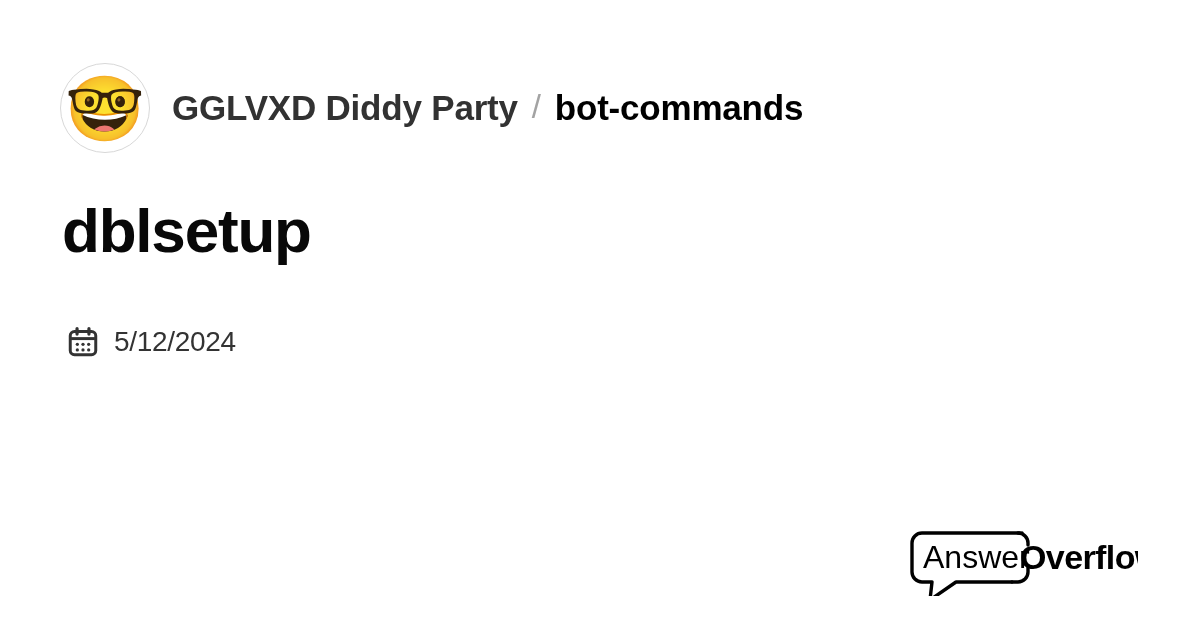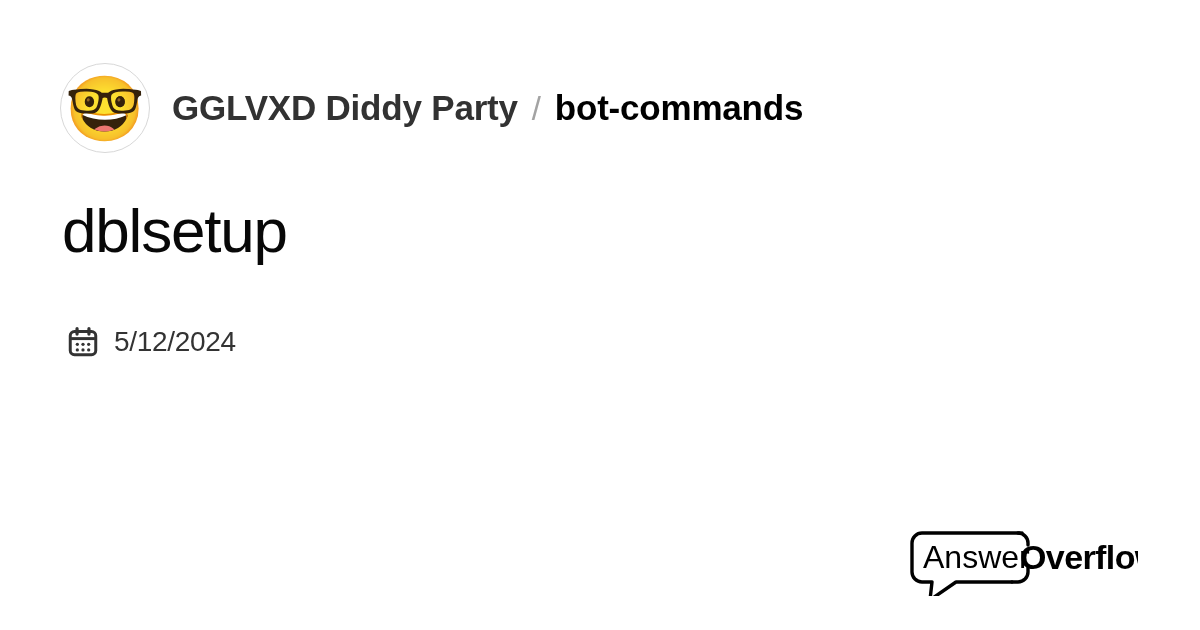--- a/index.html
+++ b/index.html
@@ -46,40 +46,40 @@
   }
   .avatar-emoji {
     font-size: 64px;
     line-height: 1;
     display: block;
     transform: translateY(1px);
   }
 
   .crumb-text {
     display: flex;
-    align-items: flex-end;
+    align-items: flex-start;
     gap: 14px;
     font-size: 35px;
     font-weight: bold;
     letter-spacing: -0.2px;
     white-space: nowrap;
   }
   .crumb-server { color: #323232; }
   .crumb-sep {
     color: #a3a3a3;
     font-weight: 400;
     font-size: 33px;
   }
   .crumb-channel { color: #000000; }
 
   
   .thread-title {
     margin: 44px 0 0 2px;
     font-size: 62px;
-    font-weight: normal;
+    font-weight: bold;
     letter-spacing: -1.2px;
     color: #080808;
     line-height: 1.05;
   }
 
   
   .date-row {
     display: flex;
     align-items: center;
     gap: 14px;

